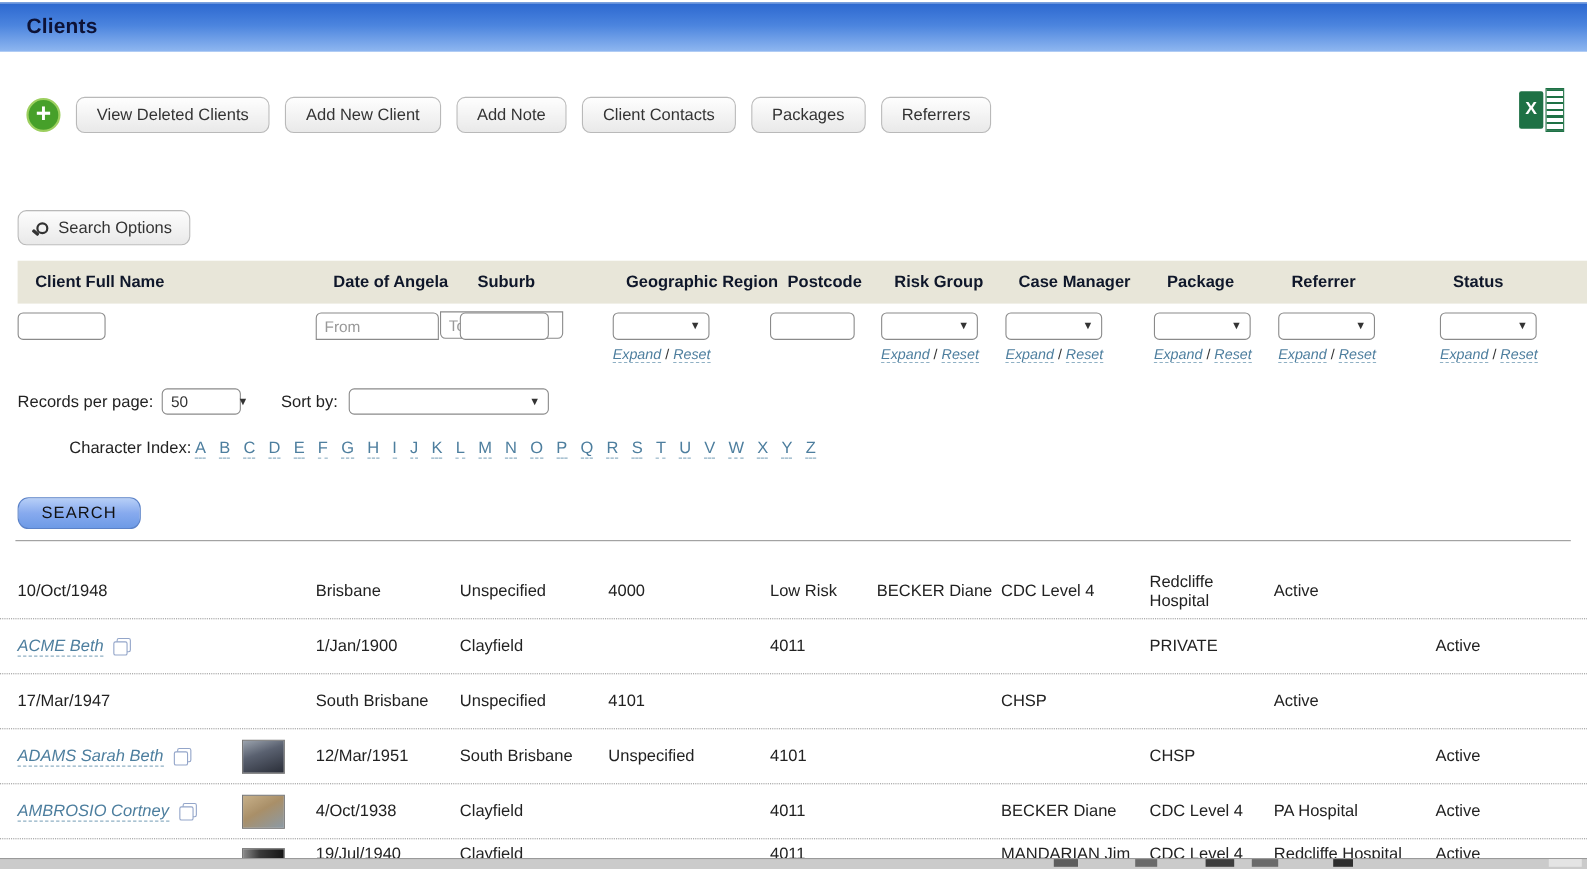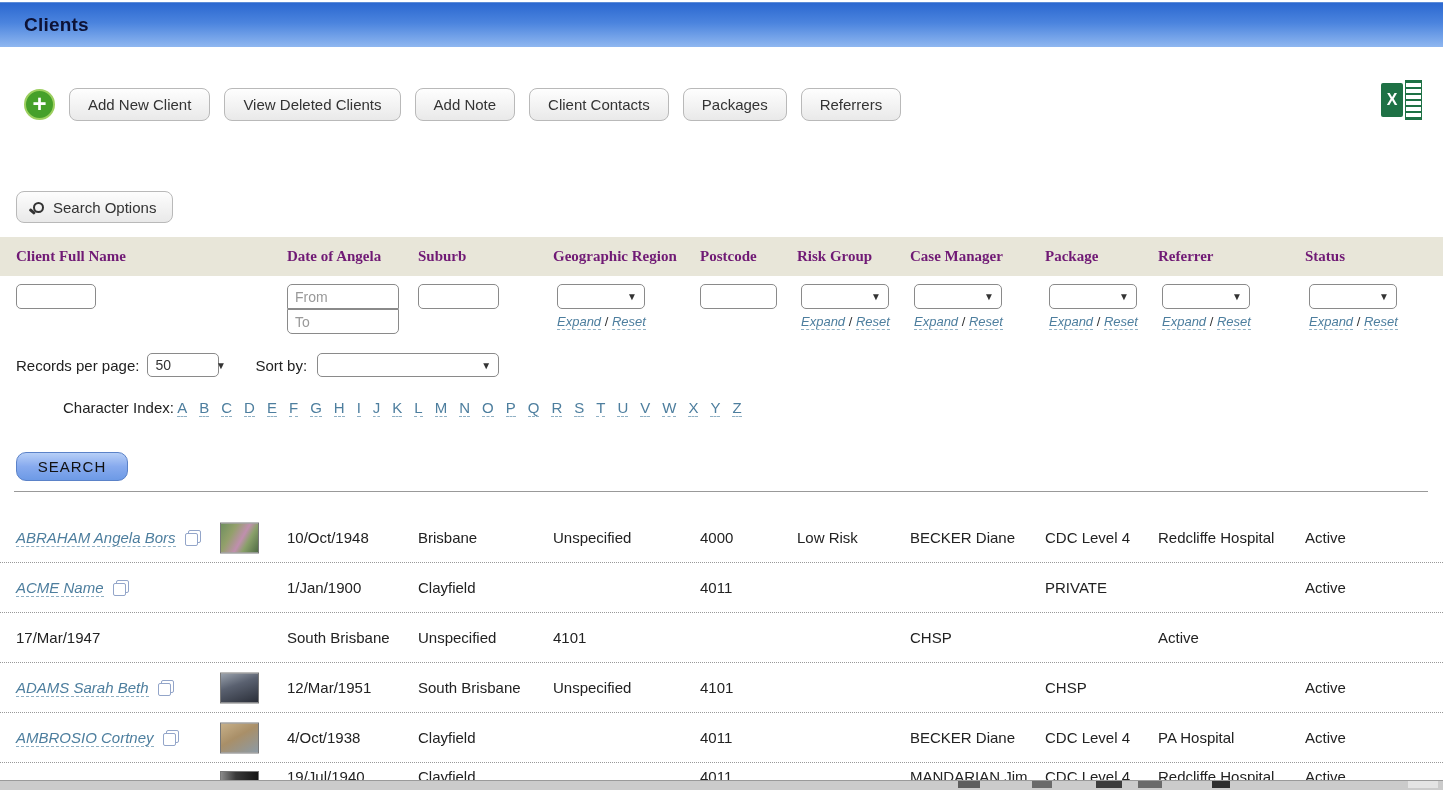--- a/index.html
+++ b/index.html
@@ -34,30 +34,30 @@
     display:flex; align-items:center; gap:9px; font-size:15px; color:#333; cursor:pointer; }
   .mag-icon { width:11px; height:11px; border:2.5px solid #333; border-radius:50%; position:relative; display:inline-block; }
   .mag-icon::after { content:''; position:absolute; width:7px; height:2.5px; background:#333;
     transform:rotate(40deg); left:-6px; bottom:-2px; border-radius:1px; }
 
   
   .cols { display:grid; grid-template-columns:271px 131px 135px 147px 97px 113px 135px 113px 147px 120px;
     padding-left:16px; }
 
   
-  .band { position:absolute; top:237px; left:0; right:0; height:39px; background:#e8e6d9;
-    align-items:center; font-size:15px; font-weight:bold; color:#701a75;font-family:Liberation Serif, serif; }
+  .band { position:absolute; top:237px; left:16px; right:0; height:39px; background:#e8e6d9;
+    align-items:center; font-size:15px; font-weight:bold; color:#0f172a; }
 
   
   .filterrow { position:absolute; top:284px; left:0; right:0; align-items:start; }
   input.txt { height:25px; border:1px solid #8a8a8a; border-radius:5px; padding:2px 7px;
     font-size:14px; font-family:inherit; color:#333; background:#fff; }
   input.txt::placeholder { color:#999; }
   .w80{width:80px} .w112{width:112px} .w81{width:81px} .w77{width:77px}
-  .dob-stack { display:flex; flex-direction:column; gap:1px; }
+  .dob-stack { display:flex; gap:1px; }
   .dob-stack input:first-child { border-bottom-left-radius:0; border-bottom-right-radius:0; }
   .dob-stack input:last-child { border-top-left-radius:0; border-top-right-radius:0; margin-top:-1px; }
   .selwrap { display:flex; flex-direction:column; margin-left:4px; }
   .selectbox { width:88px; height:25px; border:1px solid #8a8a8a; border-radius:5px; background:#fff;
     display:flex; align-items:center; justify-content:space-between; padding:0 7px; cursor:pointer; }
   .caret { font-size:10px; color:#333; margin-left:auto; }
   .selval { font-size:13px; color:#333; }
   .er { margin-top:5px; font-size:13px; text-align:center; width:88px; white-space:nowrap; }
   .lnk { color:#4d7e9e; text-decoration:none; border-bottom:1px dashed #8fb0c4; cursor:pointer;font-style:italic; }
   .er .sep { color:#333; border:none; }
@@ -116,22 +116,22 @@
 <div class="page">
 
   <div class="titlebar">
     <span class="title">Clients</span>
   </div>
 
   <div class="toolbar">
     <div class="plus-circle">
         <span>+</span>
       </div>
+    <div class="btn">View Deleted Clients</div>
     <div class="btn">Add New Client</div>
-    <div class="btn">View Deleted Clients</div>
     <div class="btn">Add Note</div>
     <div class="btn">Client Contacts</div>
     <div class="btn">Packages</div>
     <div class="btn">Referrers</div>
   </div>
   <div class="excel-icon">
     <div class="excel-left">X</div>
     <div class="excel-right"></div>
   </div>
 
@@ -224,39 +224,34 @@
     <a>A</a><a>B</a><a>C</a><a>D</a><a>E</a><a>F</a><a>G</a><a>H</a><a>I</a><a>J</a><a>K</a><a>L</a><a>M</a><a>N</a><a>O</a><a>P</a><a>Q</a><a>R</a><a>S</a><a>T</a><a>U</a><a>V</a><a>W</a><a>X</a><a>Y</a><a>Z</a>
   </div>
 
   <div class="search-btn">SEARCH</div>
 
   <div class="hr"></div>
 
   <div class="rows">
 
     <div class="row cols">
-      <div class="name-cell">
-        <a class="lnk">ABRAHAM Angela Bors</a>
-        <span class="copy-icon"></span>
-        <span class="photo p0"></span>
-      </div>
       <div>10/Oct/1948</div>
       <div>Brisbane</div>
       <div>Unspecified</div>
       <div>4000</div>
       <div>Low Risk</div>
       <div>BECKER Diane</div>
       <div>CDC Level 4</div>
       <div>Redcliffe Hospital</div>
       <div>Active</div>
     </div>
 
     <div class="row cols">
       <div class="name-cell">
-        <a class="lnk">ACME Name</a>
+        <a class="lnk">ACME Beth</a>
         <span class="copy-icon"></span>
       </div>
       <div>1/Jan/1900</div>
       <div>Clayfield</div>
       <div></div>
       <div>4011</div>
       <div></div>
       <div></div>
       <div>PRIVATE</div>
       <div></div>

